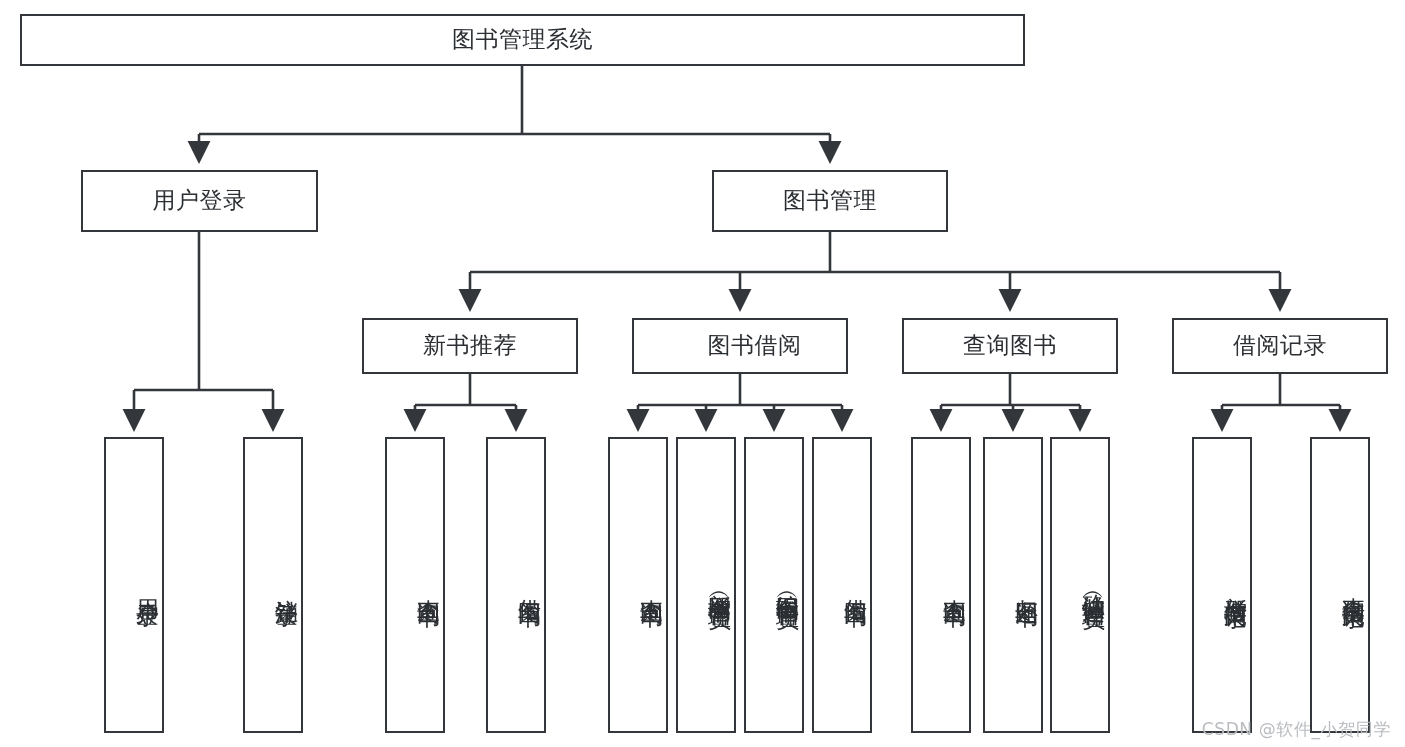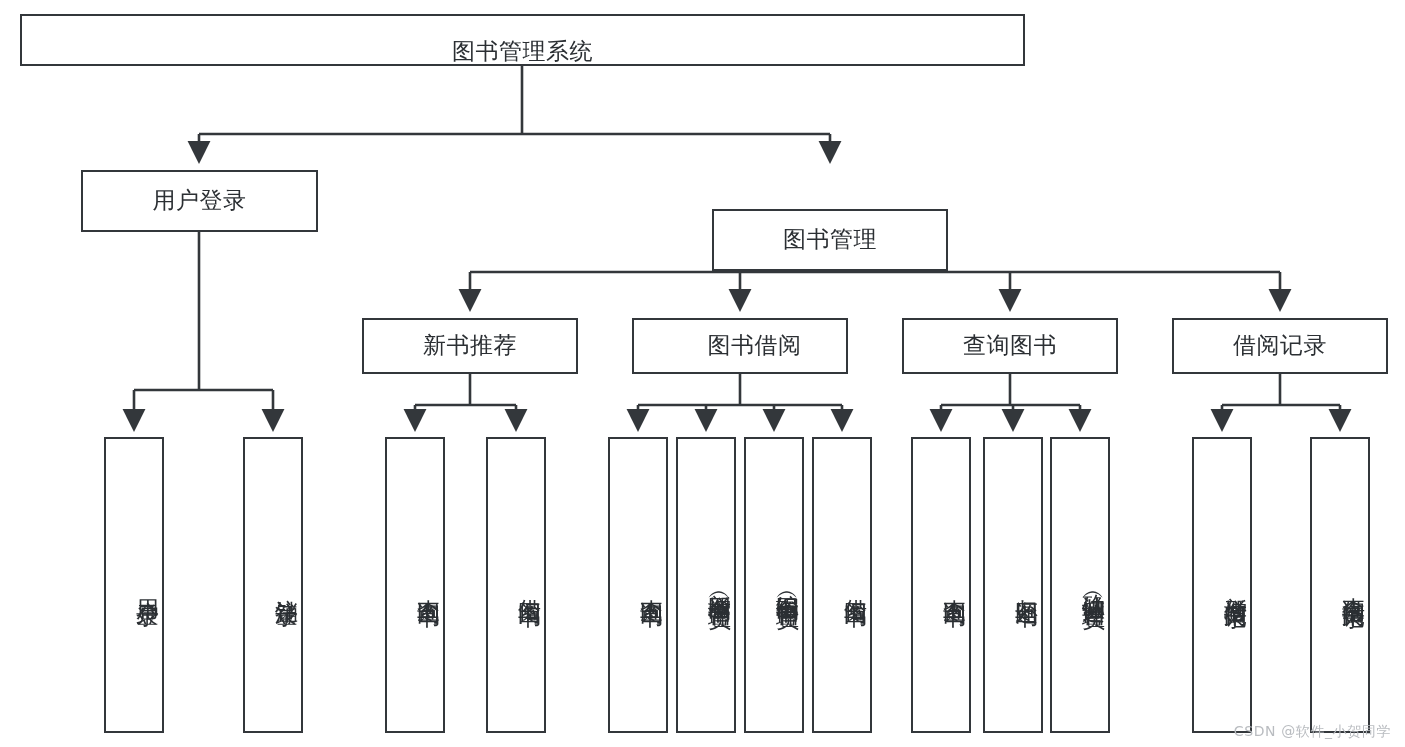--- a/index.html
+++ b/index.html
@@ -52,21 +52,21 @@
     left: 0;
     top: 0;
     width: 1405px;
     height: 747px;
     pointer-events: none;
   }
   .watermark {
     position: absolute;
     right: 14px;
     bottom: 6px;
-    font-size: 14px;
+    font-size: 17px;
     color: #b9bcc0;
     letter-spacing: 0.6px;
     white-space: nowrap;
   }
 </style>
 </head>
 <body>
 
 <div id="canvas">
 
@@ -113,28 +113,28 @@
       <path d="M 1013 405 L 1013 428" marker-end="url(#arrow)"></path>
       <path d="M 1080 405 L 1080 428" marker-end="url(#arrow)"></path>
 
       <path d="M 1280 374 L 1280 405"></path>
       <path d="M 1222 405 L 1340 405"></path>
       <path d="M 1222 405 L 1222 428" marker-end="url(#arrow)"></path>
       <path d="M 1340 405 L 1340 428" marker-end="url(#arrow)"></path>
     </g>
   </svg>
 
-  <div class="node horiz" style="left: 20px; top: 14px; width: 1005px; height: 52px; align-items: flex-end;">
+  <div class="node horiz" style="left: 20px; top: 14px; width: 1005px; height: 52px;">
     <span>图书管理系统</span>
   </div>
 
   <div class="node horiz" style="left: 81px; top: 170px; width: 237px; height: 62px;">
     <span>用户登录</span>
   </div>
-  <div class="node horiz" style="left: 712px; top: 170px; width: 236px; height: 62px; margin-top: 39px;">
+  <div class="node horiz" style="left: 712px; top: 170px; width: 236px; height: 62px;">
     <span>图书管理</span>
   </div>
 
   <div class="node horiz" style="left: 362px; top: 318px; width: 216px; height: 56px;">
     <span>新书推荐</span>
   </div>
   <div class="node horiz" style="left: 632px; top: 318px; width: 216px; height: 56px; padding-left: 29px;">
     <span>图书借阅</span>
   </div>
   <div class="node horiz" style="left: 902px; top: 318px; width: 216px; height: 56px;">

